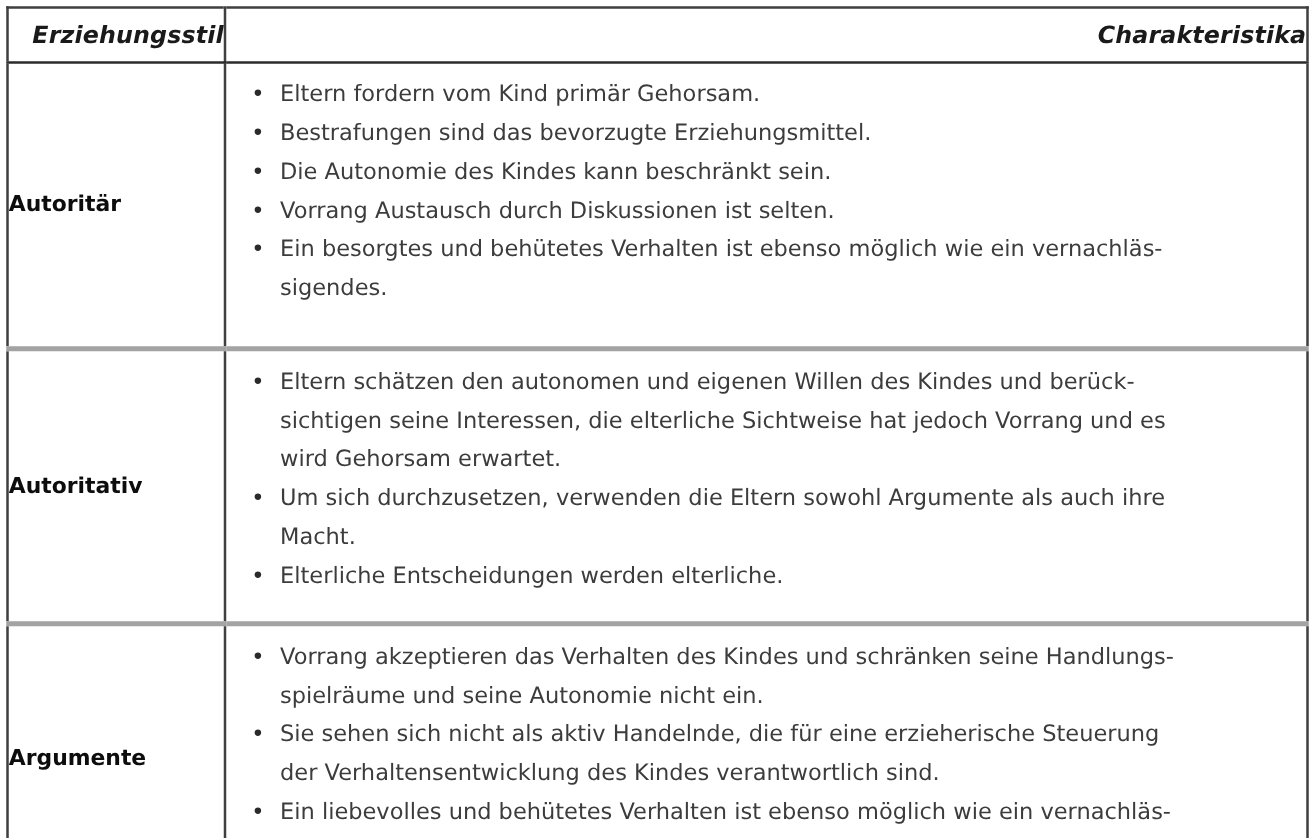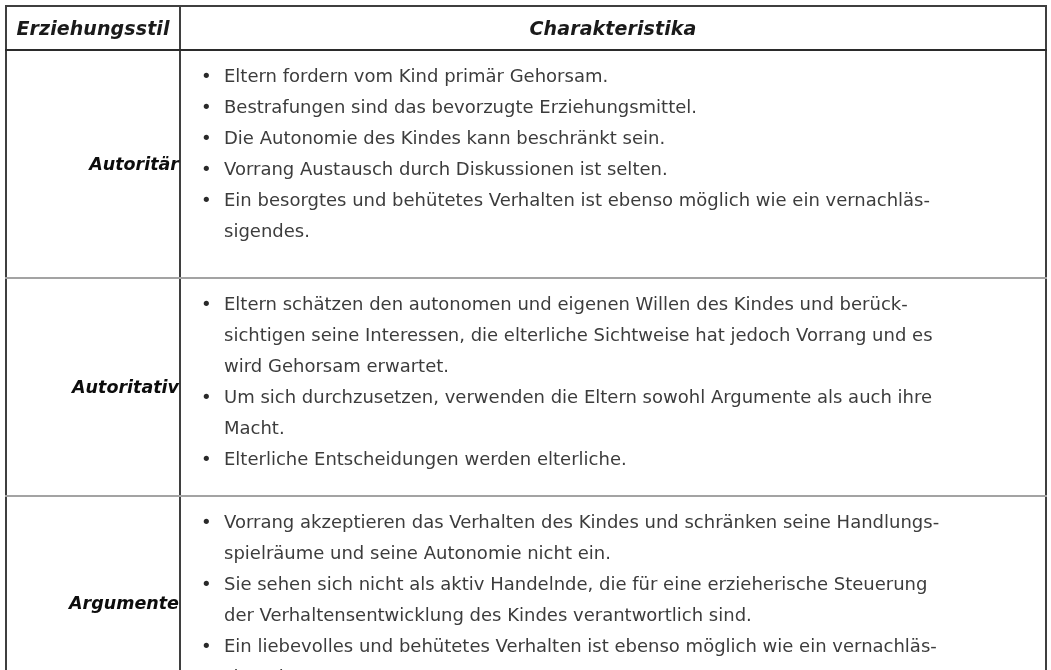--- a/index.html
+++ b/index.html
@@ -41,42 +41,41 @@
     vertical-align: middle;
     background: #ffffff;
   }
   thead th:last-child { border-right: none; }
 
   .hdr-text {
     font-weight: bold;
     font-style: italic;
     font-size: 19px;
     color: #1a1a1a;
-    text-align: center;
+    text-align: right;
     letter-spacing: 0.1px;
   }
 
   
   tbody td {
     border-right: 2px solid #3f3f3f;
-    border-bottom: 2px solid #a3a3a3;
+    border-bottom: 4px solid #a3a3a3;
     padding: 0;
     vertical-align: middle;
     background: #ffffff;
   }
   tbody td:last-child { border-right: none; }
   tbody tr:last-child td { border-bottom: none; }
 
   .style-label {
     font-weight: bold;
     font-size: 17.5px;
     color: #0d0d0d;
-    text-align: right;
+    text-align: left;
     line-height: 1.2;
-    font-style: italic;
   }
 
   .chars-cell {
     padding: 9px 10px 11px 10px;
     vertical-align: top;
   }
 
   ul.char-list {
     list-style: none;
     margin: 0;

